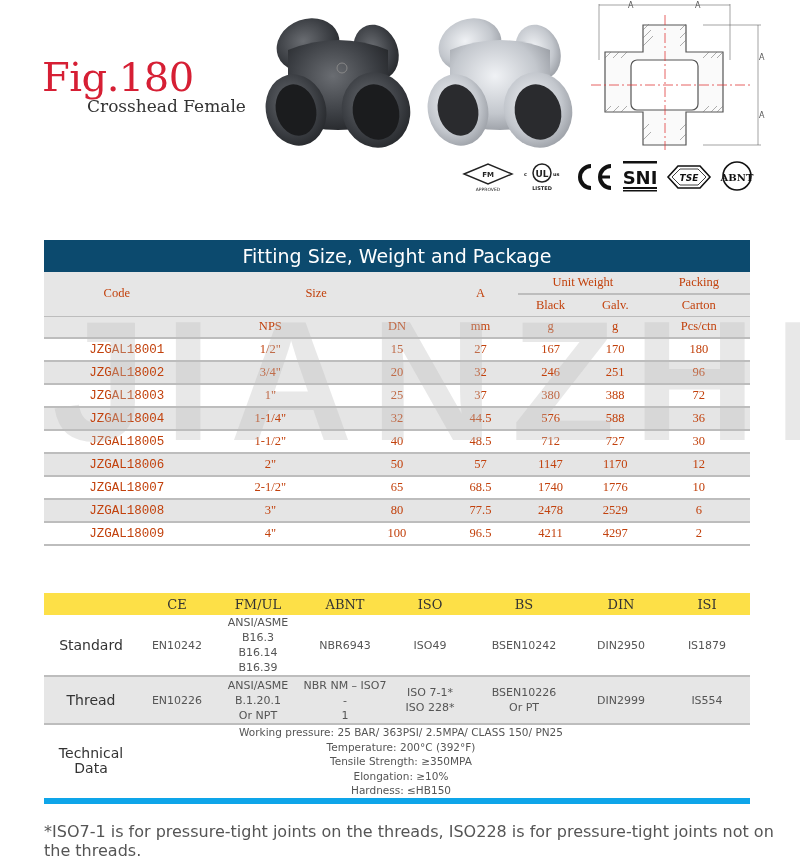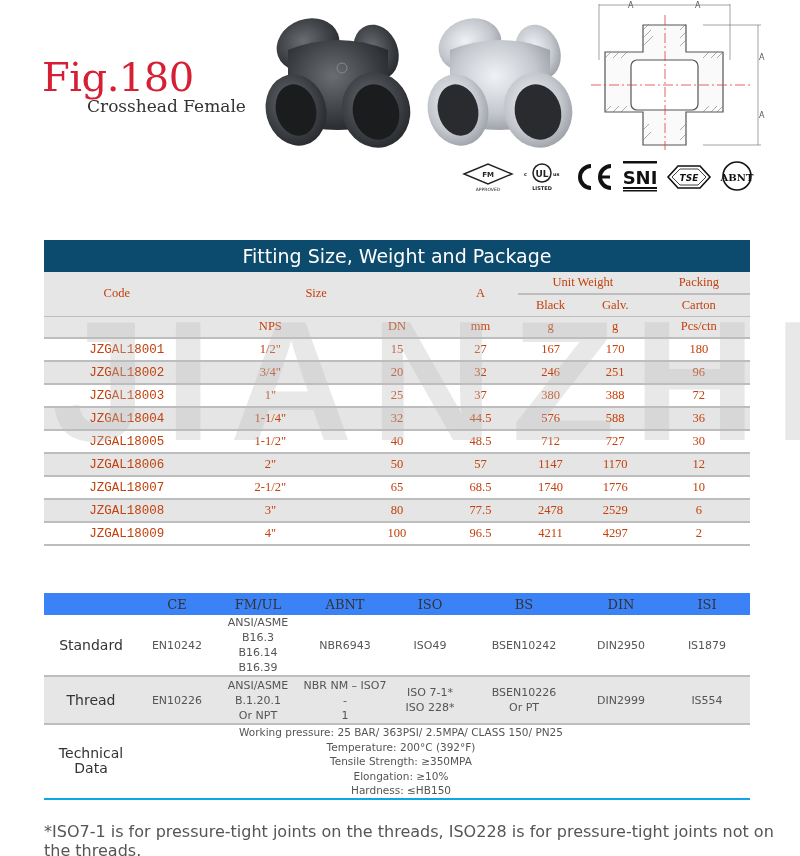--- a/index.html
+++ b/index.html
@@ -29,26 +29,26 @@
   .t1 .line-b { border-bottom: 2px solid #bdbdbd; }
   .t1 .line-b1 { border-bottom: 1px solid #bdbdbd; }
   .t1 tbody tr td { height: 23px; border-bottom: 2px solid #bdbdbd; }
   .t1 tbody tr.alt td { background: rgba(220,220,220,0.75); }
   .t1 tbody td.code { text-align: center; padding-left: 20px; font-family: Liberation Mono, monospace; }
   .watermark { position: absolute; left: 52px; top: 296px; width: 690px; font-family: "Liberation Sans", sans-serif; font-weight: bold; font-size: 170px; letter-spacing: 18px; color: rgba(190,190,190,0.35); white-space: nowrap; pointer-events: none; line-height: 1; z-index: 2; }
 
   
   .t2 { position: absolute; left: 44px; top: 593px; width: 706px; }
   .t2 table { font-family: "DejaVu Sans", sans-serif; font-size: 11px; color: #555; }
-  .t2 .hdr th { background: #3b82f6; font-family: "DejaVu Serif", serif; font-weight: normal; font-size: 13px; color: #333; height: 22px; text-align: center; }
+  .t2 .hdr th { background: #fde047; font-family: "DejaVu Serif", serif; font-weight: normal; font-size: 13px; color: #333; height: 22px; text-align: center; }
   .t2 td { text-align: center; line-height: 15px; }
   .t2 td.rowlabel { font-size: 14px; color: #333; width: 94px; }
   .t2 tr.std td { height: 55px; border-bottom: 2px solid #bdbdbd; background: #fff; }
   .t2 tr.thr td { height: 48px; background: #e6e6e6; border-bottom: 2px solid #bdbdbd; }
-  .t2 tr.tech td { height: 74px; border-bottom: 2px solid #0ea5e9; text-align: center; }
+  .t2 tr.tech td { height: 74px; border-bottom: 6px solid #0ea5e9; text-align: center; }
   .t2 .tech-lines div { line-height: 14.5px; font-size: 10.5px; color: #555; }
 
   .footnote { position: absolute; left: 44px; top: 822px; font-family: "DejaVu Sans", sans-serif; font-size: 16px; color: #555; }
 </style>
 </head>
 <body>
 
 <div class="fig-title">Fig.180</div>
 <div class="fig-sub">Crosshead Female</div>
 

